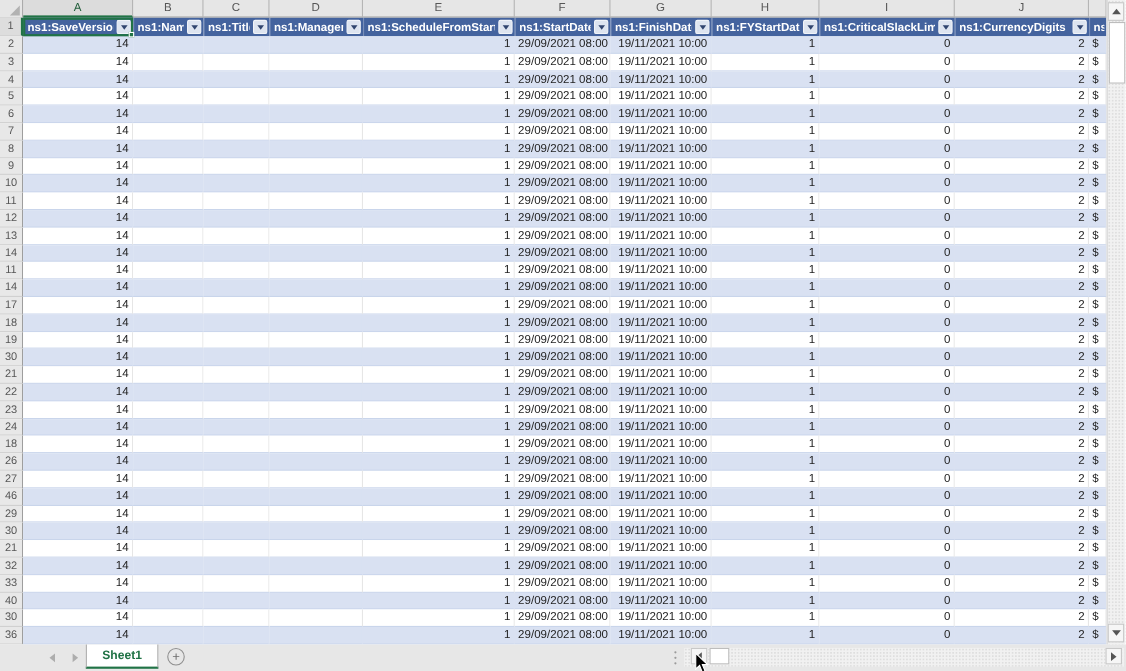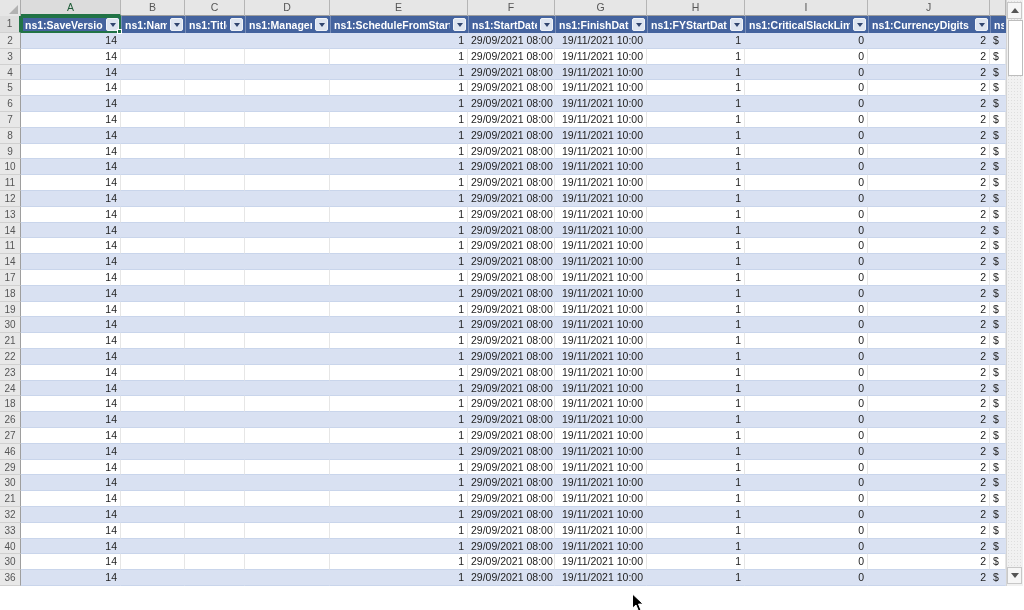--- a/index.html
+++ b/index.html
@@ -675,18 +675,44 @@
   <div id="vscroll" class="scroll-track">
     <div class="sbtn" style="left:0; top:2px;">
       <span class="tri-up"></span>
     </div>
     <div id="v-thumb"></div>
     <div class="sbtn" style="left:0; top:567px;">
       <span class="tri-down"></span>
     </div>
   </div>
 
+  <div id="bottom-bar">
+    <div class="nav-arrow" style="left:43px;">
+      <span class="nav-tri-l"></span>
+    </div>
+    <div class="nav-arrow" style="left:64px;">
+      <span class="nav-tri-r"></span>
+    </div>
+    <div id="sheet-tab">Sheet1</div>
+    <div id="add-sheet">+</div>
+
+    <div id="hgrip">
+        <i></i>
+        <i></i>
+        <i></i>
+      </div>
+
+    <div id="hscroll" class="scroll-track">
+      <div class="sbtn" style="left:6px; top:0; height:15px;">
+        <span class="tri-left"></span>
+      </div>
+      <div id="h-thumb"></div>
+      <div class="sbtn" style="left:383px; top:0; height:15px;">
+        <span class="tri-right"></span>
+      </div>
+    </div>
+  </div>
 
   <svg id="cursor" width="14" height="20" viewBox="0 0 14 20">
     <path d="M1.5 1 L1.5 15.2 L5 12 L7.4 18 L9.9 16.9 L7.5 11.1 L12.2 11.1 Z" fill="#000" stroke="#fff" stroke-width="1"></path>
   </svg>
 
 </div>
 
 </body></html>

